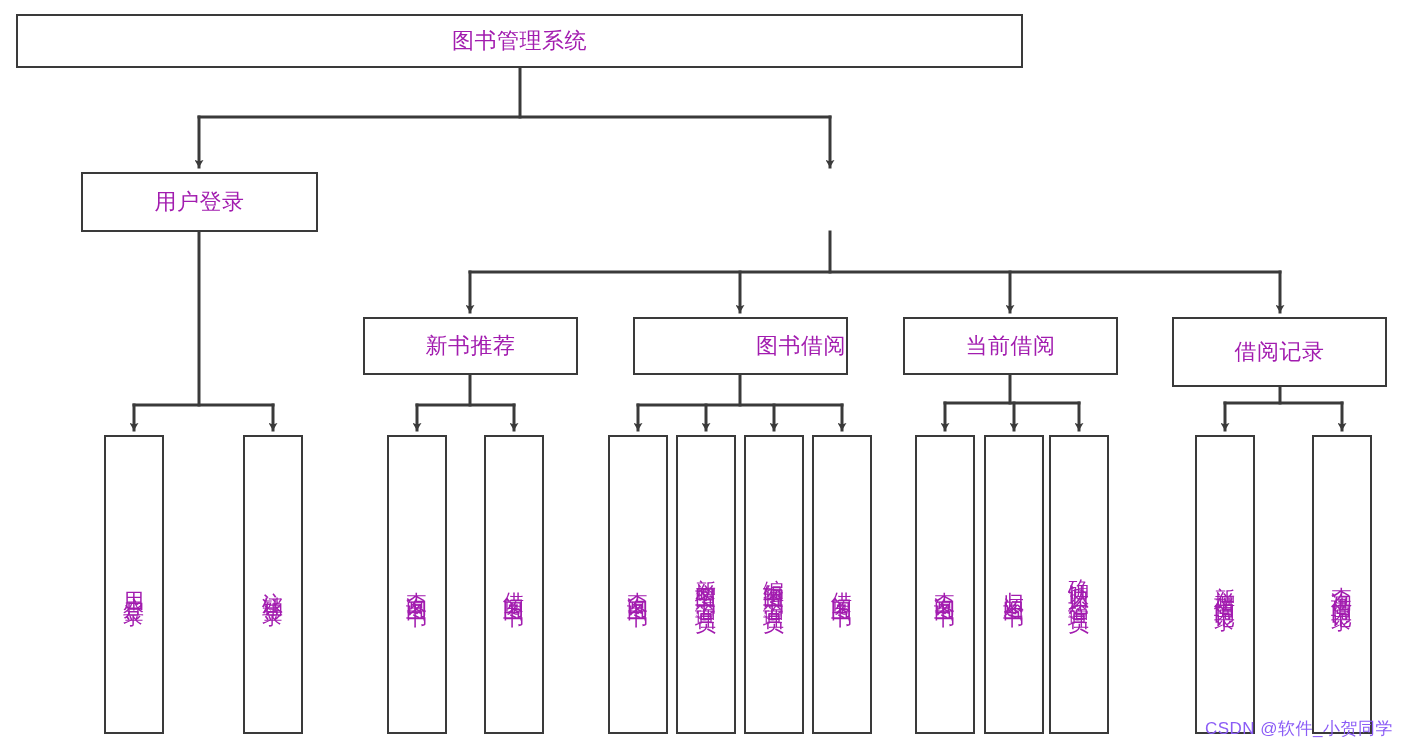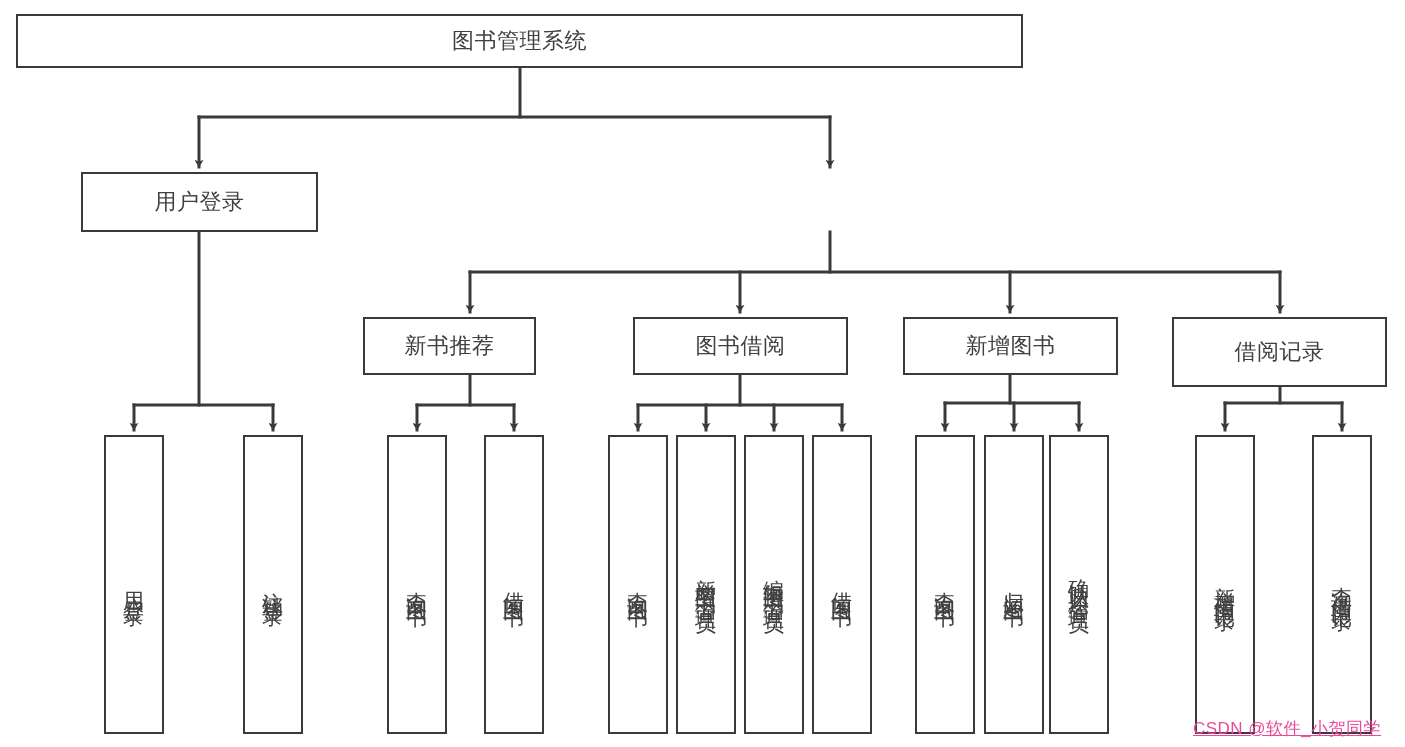--- a/index.html
+++ b/index.html
@@ -25,21 +25,21 @@
     height: 747px;
   }
   .node {
     position: absolute;
     box-sizing: border-box;
     border: 2.5px solid #3a3a3a;
     background: #ffffff;
     display: flex;
     align-items: center;
     justify-content: center;
-    color: #404040;
+    color: #a21caf;
   }
   .node.horiz {
     font-size: 22px;
     letter-spacing: 0.5px;
   }
   .node.vert {
     font-size: 21px;
   }
   .node.vert .vtext {
     writing-mode: vertical-rl;
@@ -47,27 +47,26 @@
     letter-spacing: 5px;
     line-height: 1;
     white-space: nowrap;
     text-align: center;
   }
   .node .htext {
     white-space: nowrap;
   }
   #watermark {
     position: absolute;
-    right: 24px;
+    right: 12px;
     bottom: 7px;
     font-size: 17px;
-    color: #ec4899;
+    color: #8b5cf6;
     white-space: nowrap;
     letter-spacing: 0.5px;
-    text-decoration: underline;
   }
 </style>
 </head>
 <body>
 
 <div id="canvas">
 
   <svg id="wires" viewBox="0 0 1405 747" xmlns="http://www.w3.org/2000/svg">
     <defs>
       <marker id="arrow" viewBox="0 0 10 12" refX="9.5" refY="6" markerWidth="7.5" markerHeight="9" orient="auto-start-reverse" markerUnits="userSpaceOnUse">
@@ -119,28 +118,28 @@
   </svg>
 
   <div class="node horiz" style="left: 16px; top: 14px; width: 1007px; height: 54px;">
     <span class="htext">图书管理系统</span>
   </div>
 
   <div class="node horiz" style="left: 81px; top: 172px; width: 237px; height: 60px;">
     <span class="htext">用户登录</span>
   </div>
 
-  <div class="node horiz" style="left: 363px; top: 317px; width: 173px; height: 58px;">
+  <div class="node horiz" style="left: 363px; top: 317px; width: 215px; height: 58px;">
     <span class="htext">新书推荐</span>
   </div>
-  <div class="node horiz" style="left: 633px; top: 317px; width: 215px; height: 58px;">
+  <div class="node horiz" style="left: 633px; top: 317px; width: 215px; height: 58px; justify-content: flex-end;">
     <span class="htext">图书借阅</span>
   </div>
   <div class="node horiz" style="left: 903px; top: 317px; width: 215px; height: 58px;">
-    <span class="htext">新增图书</span>
+    <span class="htext">当前借阅</span>
   </div>
   <div class="node horiz" style="left: 1172px; top: 317px; width: 215px; height: 70px;">
     <span class="htext">借阅记录</span>
   </div>
 
   <div class="node vert" style="left: 104px; top: 435px; width: 60px; height: 299px;">
     <span class="vtext">用户登录</span>
   </div>
   <div class="node vert" style="left: 243px; top: 435px; width: 60px; height: 299px;">
     <span class="vtext">注销登录</span>

